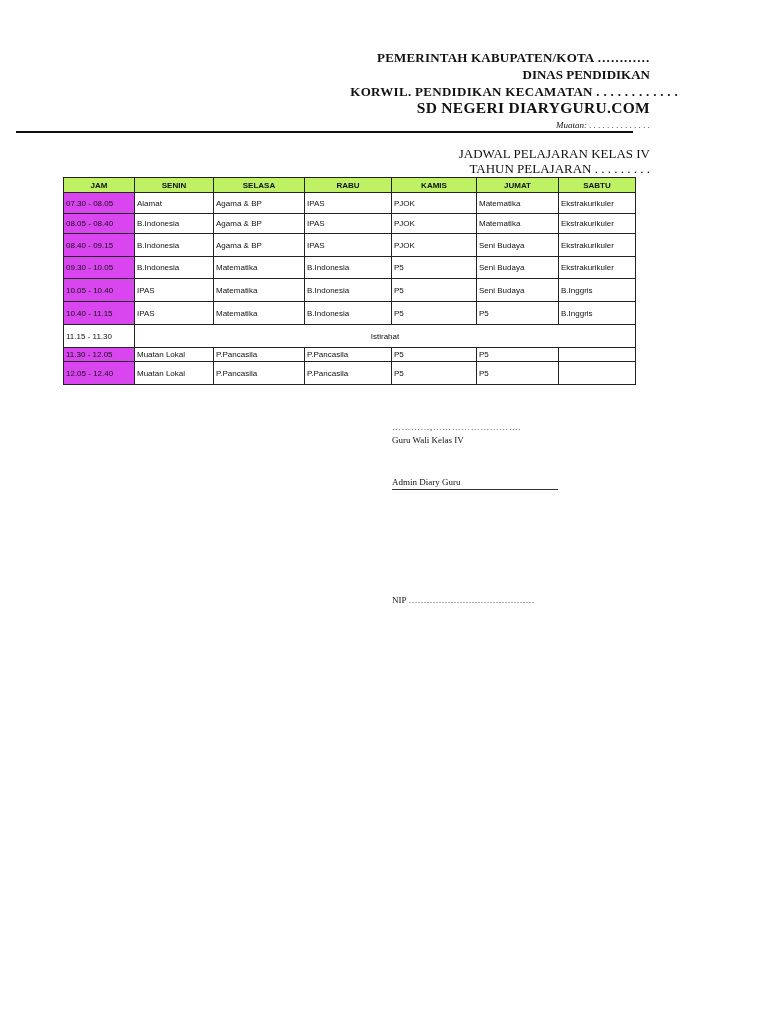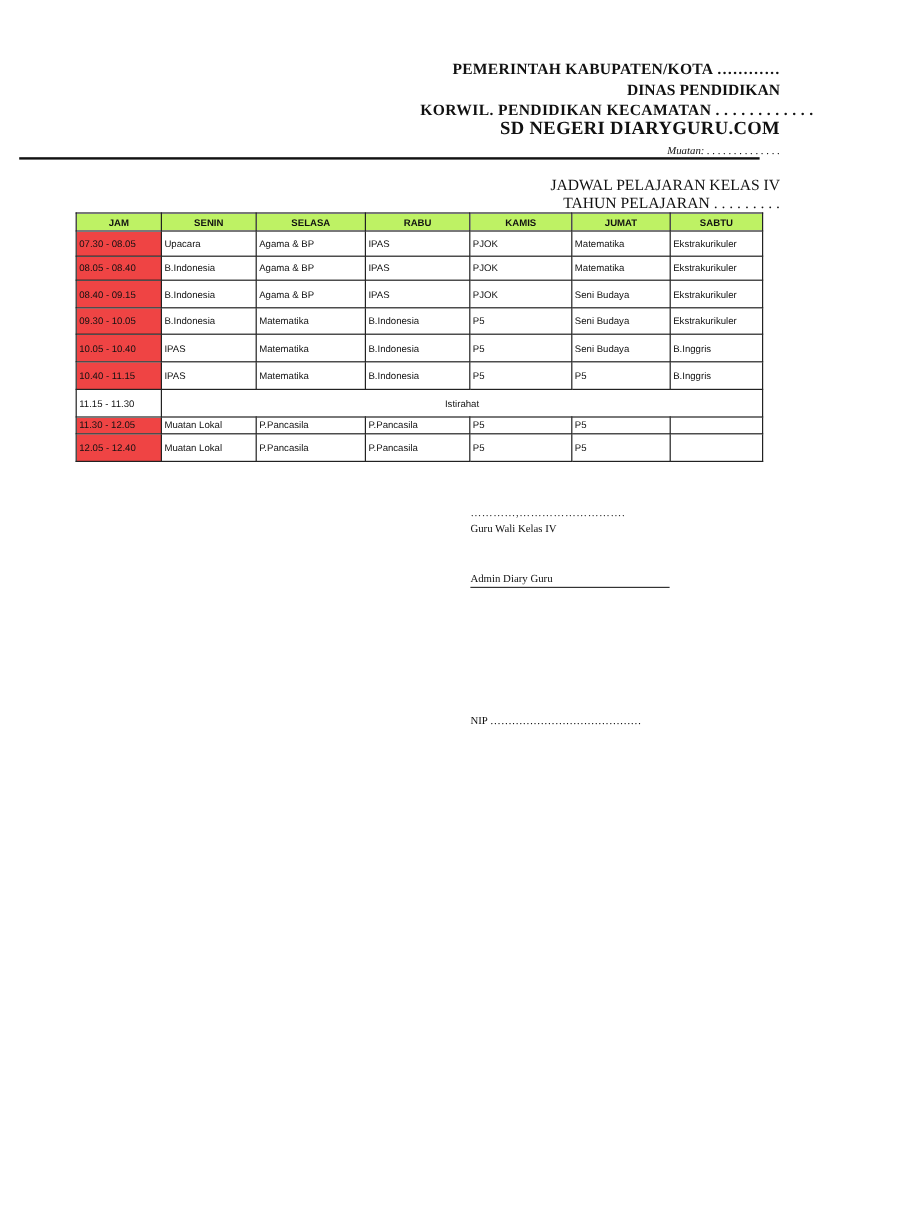--- a/index.html
+++ b/index.html
@@ -14,21 +14,21 @@
   .rule { position:absolute; left:16px; top:131px; width:617px; height:2px; background:#111; }
   #t1 { top:146px; font-size:13px; left:0; width:650px; }
   #t2 { top:161px; font-size:13px; left:0; width:650px; }
 
   table.sched { position:absolute; left:63px; top:177px; border-collapse:collapse; table-layout:fixed; width:572px; }
   table.sched td, table.sched th {
     border:1px solid #222; font-family:"Liberation Sans","DejaVu Sans",sans-serif;
     font-size:8px; padding:0 2px; white-space:nowrap; overflow:hidden; text-align:left; font-weight:normal;
   }
   table.sched th { background:#bef264; font-weight:bold; text-align:center; height:14px; font-size:8px; }
-  table.sched td.jam { background:#ef4444; }
+  table.sched td.jam { background:#d946ef; }
   table.sched td.jam.plain { background:#ffffff; }
   table.sched td.break { text-align:center; }
 
   .sig { position:absolute; left:392px; font-family:"Liberation Serif","DejaVu Serif",serif; font-size:9px; white-space:nowrap; }
   #sig-dots { top:422px; letter-spacing:0.5px; color:#333; }
   #sig-role { top:435px; }
   #sig-name { top:477px; }
   .sig-line { position:absolute; left:392px; top:489px; width:166px; height:1px; background:#333; }
   #sig-nip { top:595px; }
 </style>
@@ -62,21 +62,21 @@
       <th>SELASA</th>
       <th>RABU</th>
       <th>KAMIS</th>
       <th>JUMAT</th>
       <th>SABTU</th>
     </tr>
   </thead>
   <tbody>
     <tr style="height:21px">
       <td class="jam">07.30 - 08.05</td>
-      <td>Upacara</td>
+      <td>Alamat</td>
       <td>Agama &amp; BP</td>
       <td>IPAS</td>
       <td>PJOK</td>
       <td>Matematika</td>
       <td>Ekstrakurikuler</td>
     </tr>
     <tr style="height:20px">
       <td class="jam">08.05 - 08.40</td>
       <td>B.Indonesia</td>
       <td>Agama &amp; BP</td>

